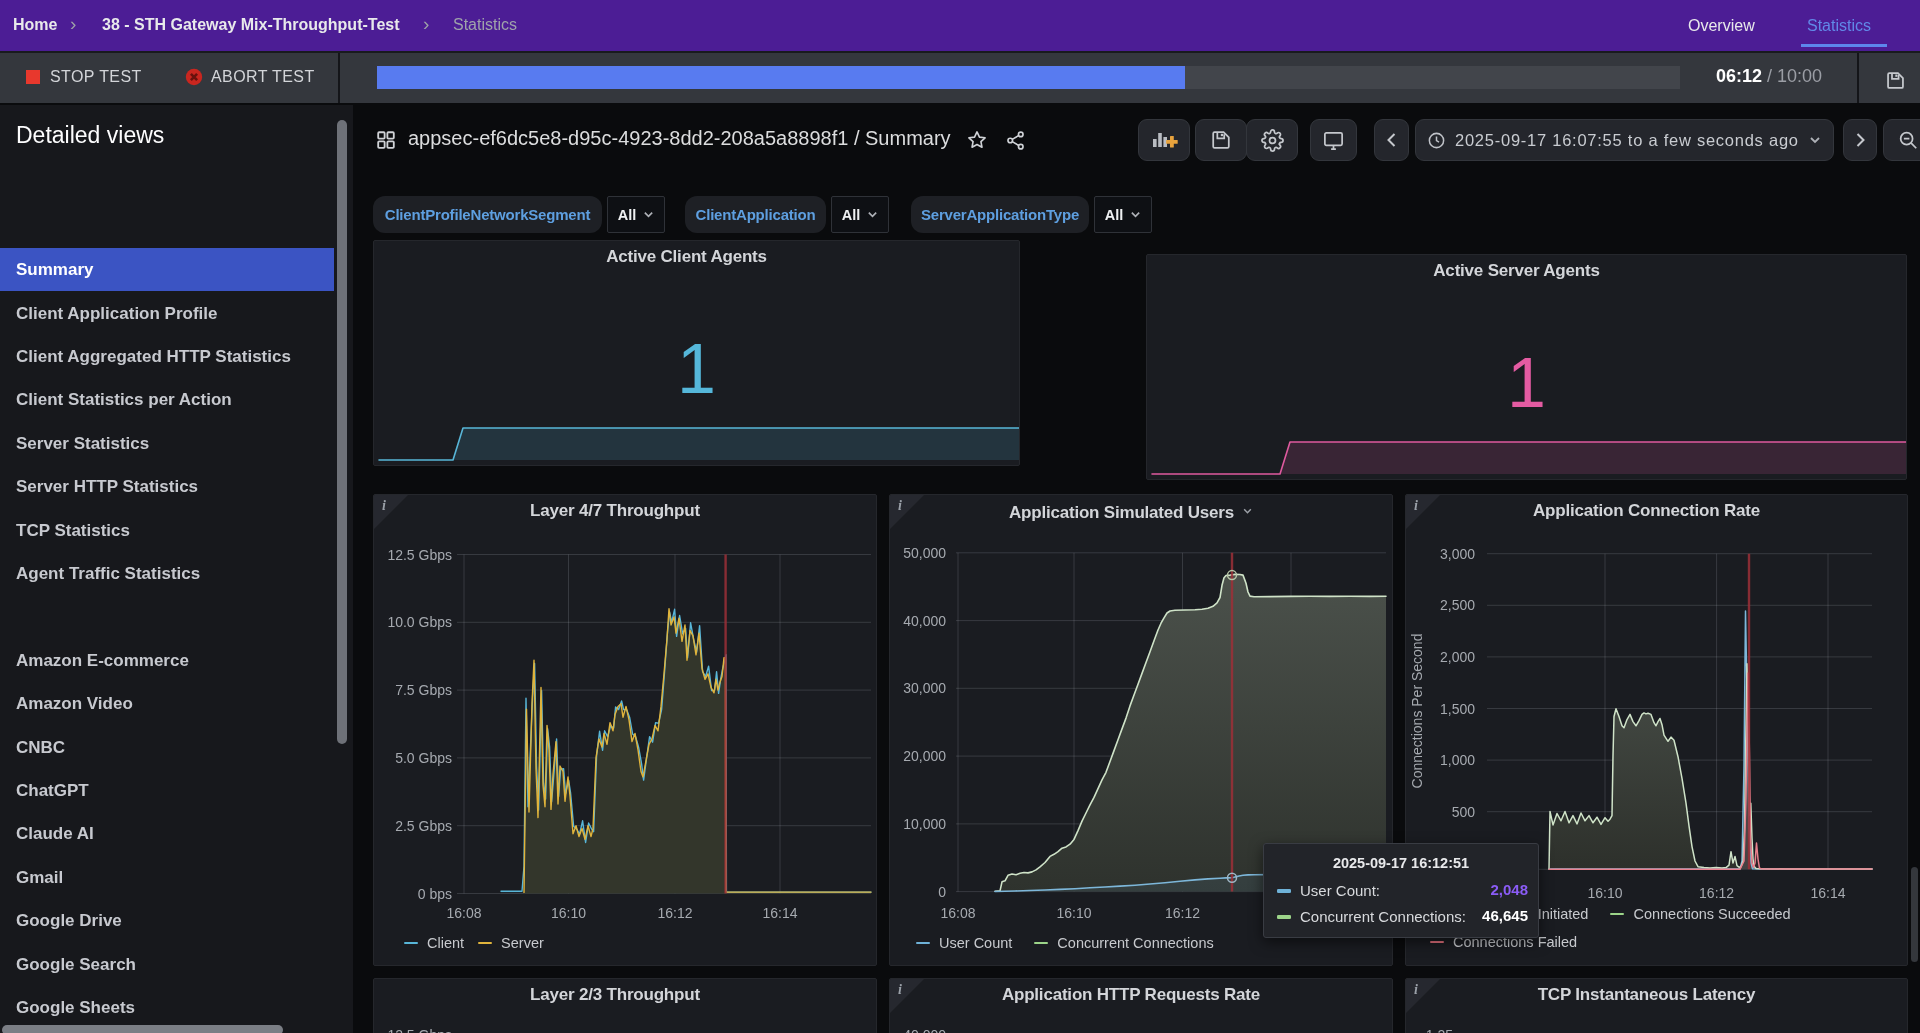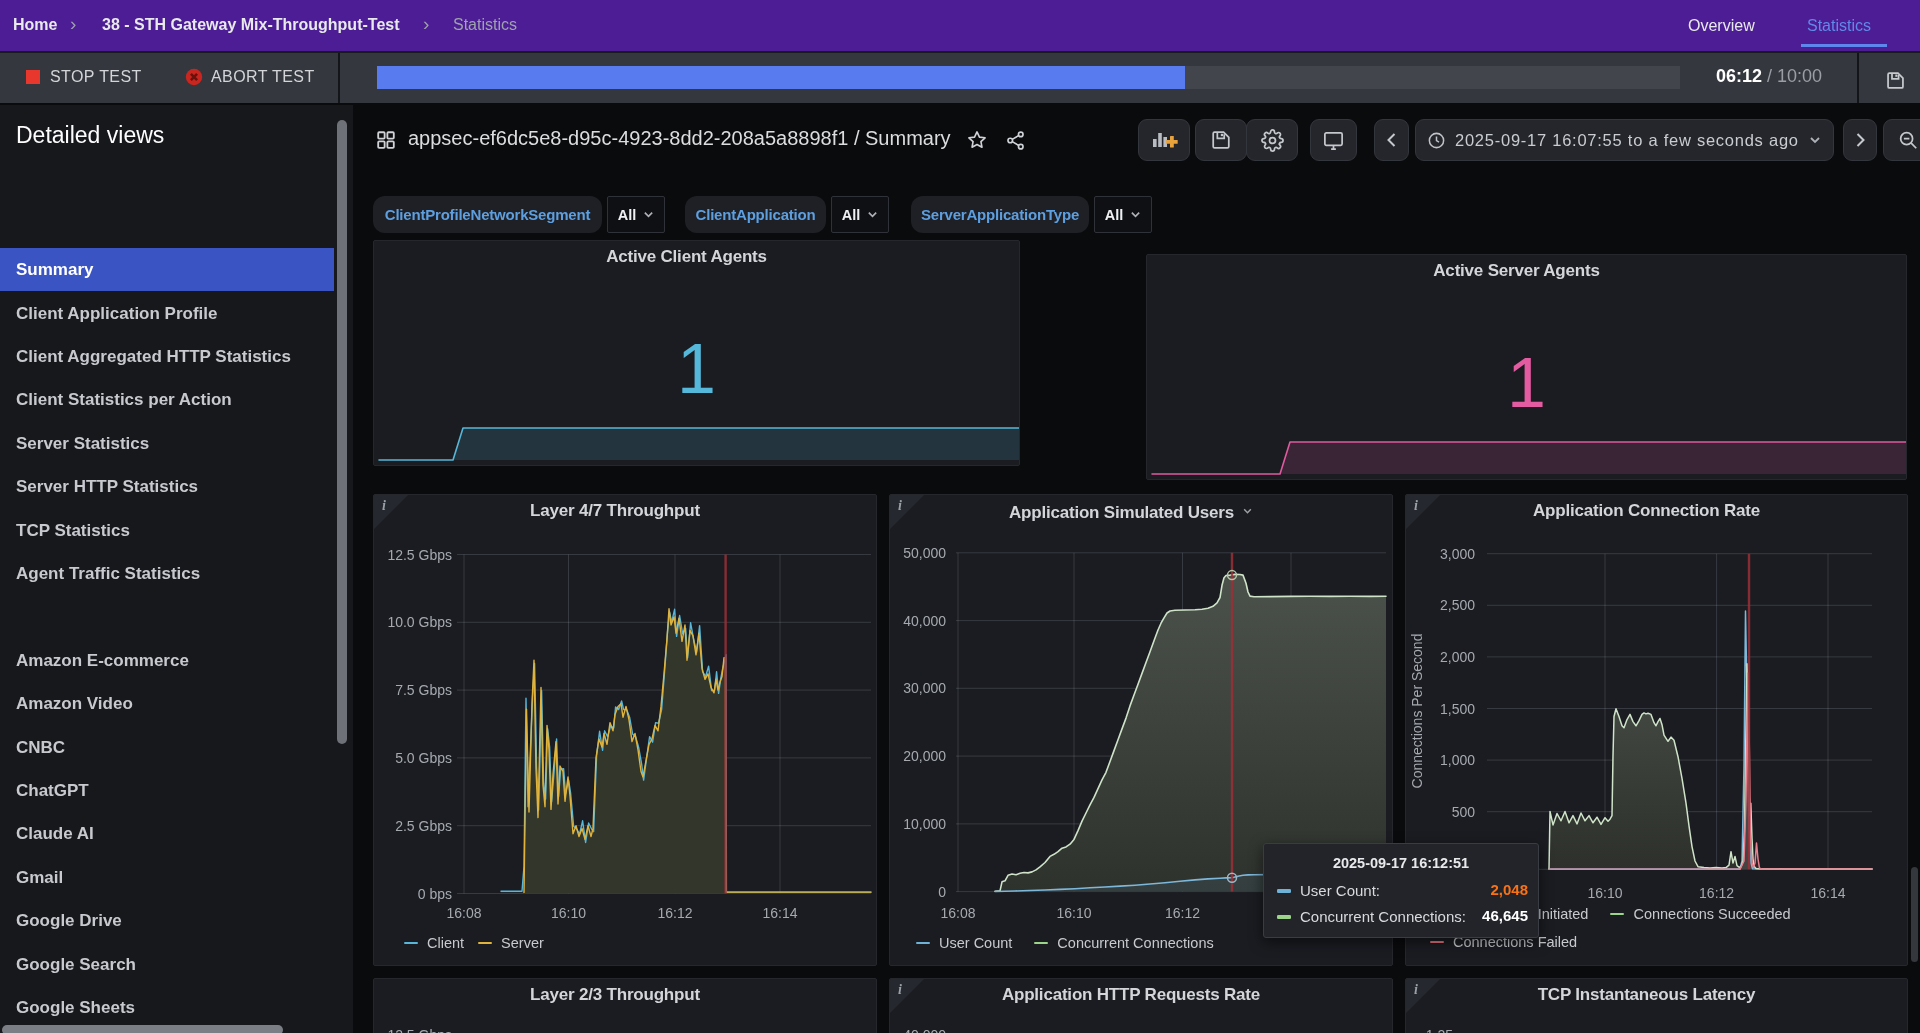--- a/index.html
+++ b/index.html
@@ -363,21 +363,21 @@
       </svg>
     </div>
 
 <div class="abs" style="left:1263px;top:843px;width:276px;height:95px;background:#222429;
      border:1px solid #393c43;border-radius:3px;box-shadow:0 4px 14px rgba(0,0,0,0.55);z-index:5">
   <div class="abs" style="left:0;top:11px;width:100%;text-align:center;font-size:14.5px;font-weight:700;color:#e8e9eb">2025-09-17 16:12:51</div>
   <div class="abs" style="left:13px;top:38px;display:flex;align-items:center">
     <span class="dash" style="background:#6fb2d8;width:14px;height:4px"></span>
         <span style="font-size:15px;color:#d8dadd">User Count:</span>
       </div>
-  <div class="abs" style="right:10px;top:37px;font-size:15px;font-weight:700;color:#f97316">2,048</div>
+  <div class="abs" style="right:10px;top:37px;font-size:15px;font-weight:700;color:#8b5cf6">2,048</div>
   <div class="abs" style="left:13px;top:64px;display:flex;align-items:center">
     <span class="dash" style="background:#9cd489;width:14px;height:4px"></span>
         <span style="font-size:15px;color:#d8dadd">Concurrent Connections:</span>
       </div>
   <div class="abs" style="right:10px;top:63px;font-size:15px;font-weight:700;color:#fff">46,645</div>
 </div>
 
 <div class="abs" style="left:1911px;top:867px;width:7px;height:95px;background:#34373c;border-radius:4px"></div>
 
 </div>

